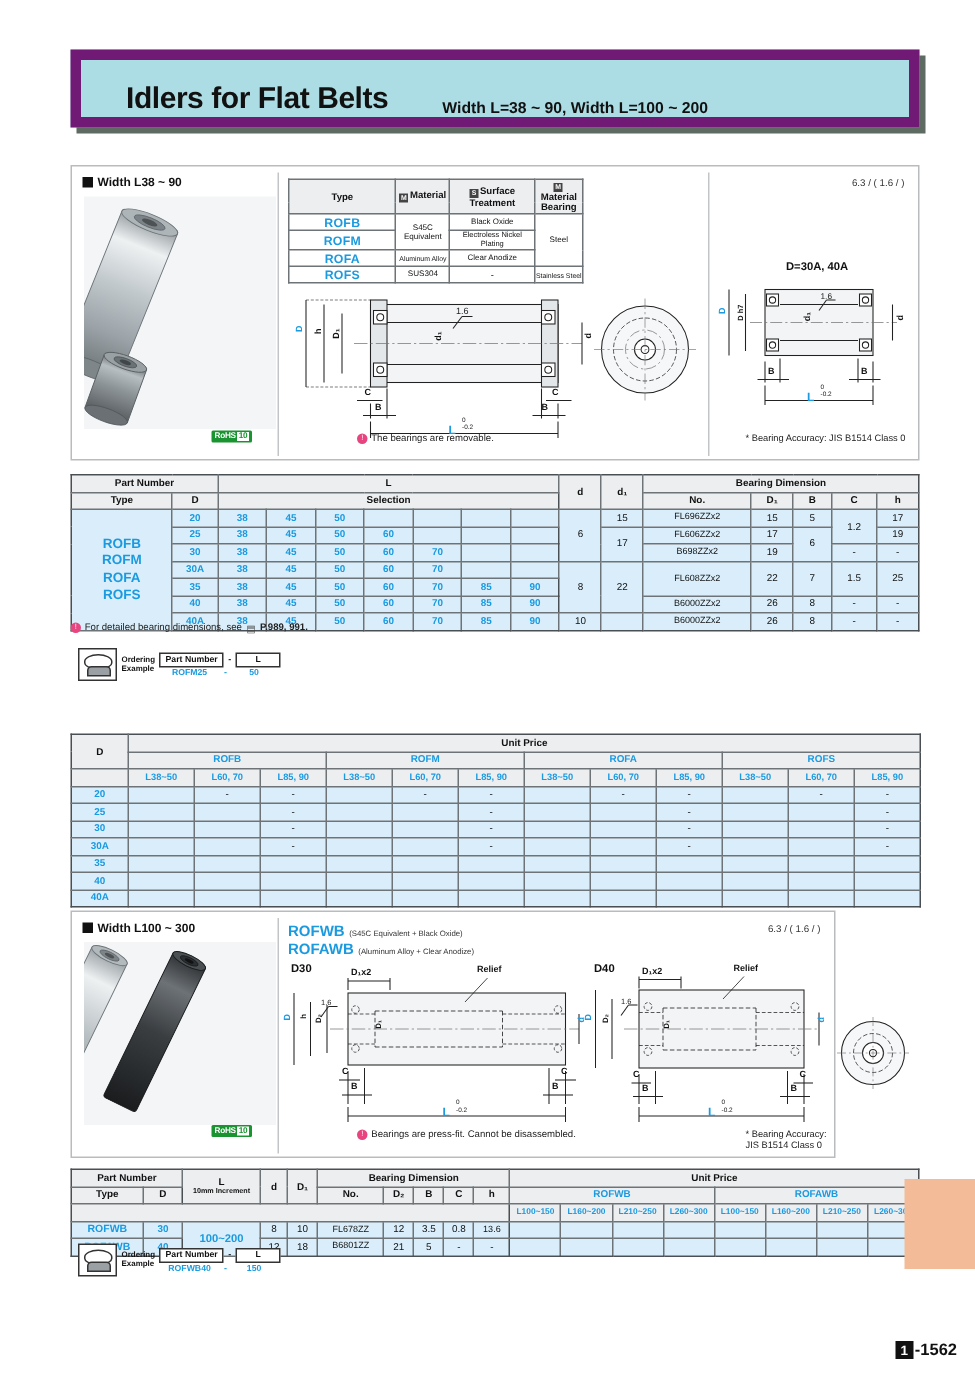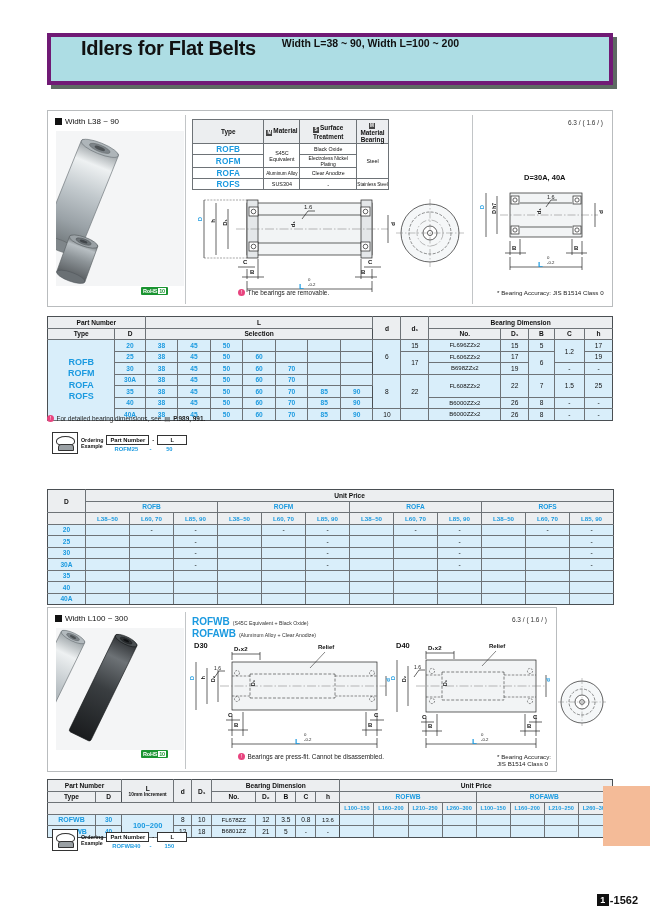--- a/index.html
+++ b/index.html
@@ -12,28 +12,28 @@
     color:#111;
     position:relative;
     overflow:hidden;
   }
   .page { position:relative; width:650px; height:918px; }
 
   
   .banner-wrap { position:absolute; left:47px; top:33px; width:566px; height:52px; }
   .banner-shadow { position:absolute; left:4px; top:4px; width:566px; height:52px; background:#5d6b63; }
   .banner { position:absolute; left:0; top:0; width:566px; height:52px;
-    background:#addde4; border:4px solid #701a75; display:flex; align-items:flex-start; }
+    background:#addde4; border:7px solid #701a75; display:flex; align-items:flex-end;gap:10px; }
   .banner-title { font-size:20px; font-weight:bold; color:#111; margin-left:30px; letter-spacing:-0.3px; }
   .banner-sub { font-size:10.5px; font-weight:bold; color:#111; margin-left:26px; }
 
   
   .panel { position:absolute; background:#fff; border:1px solid #b9bcbe; }
 
-  .sec-label { font-size:8px; font-weight:normal; color:#111; display:flex; align-items:center;justify-content:space-between; }
+  .sec-label { font-size:8px; font-weight:bold; color:#111; display:flex; align-items:center;justify-content:space-between; }
   .sec-label .sq { display:inline-block; width:7px; height:7px; background:#111; margin-right:3px; }
 
   
   .photo-area { position:absolute; background:#f4f5f6; }
 
   
   table.mt { border-collapse:collapse; font-size:6.2px; }
   table.mt td, table.mt th { border:0.6px solid #6e7377; padding:0; text-align:center;
      vertical-align:middle; height:11px; }
   table.mt thead th { background:#eceef0; font-weight:bold; font-size:6.4px; }

